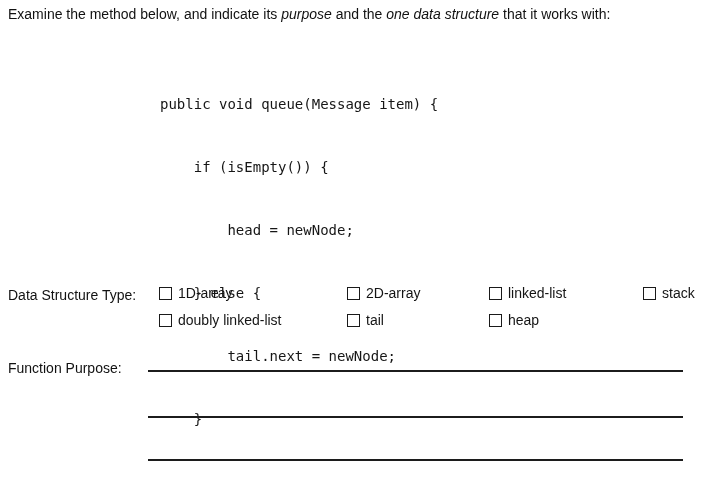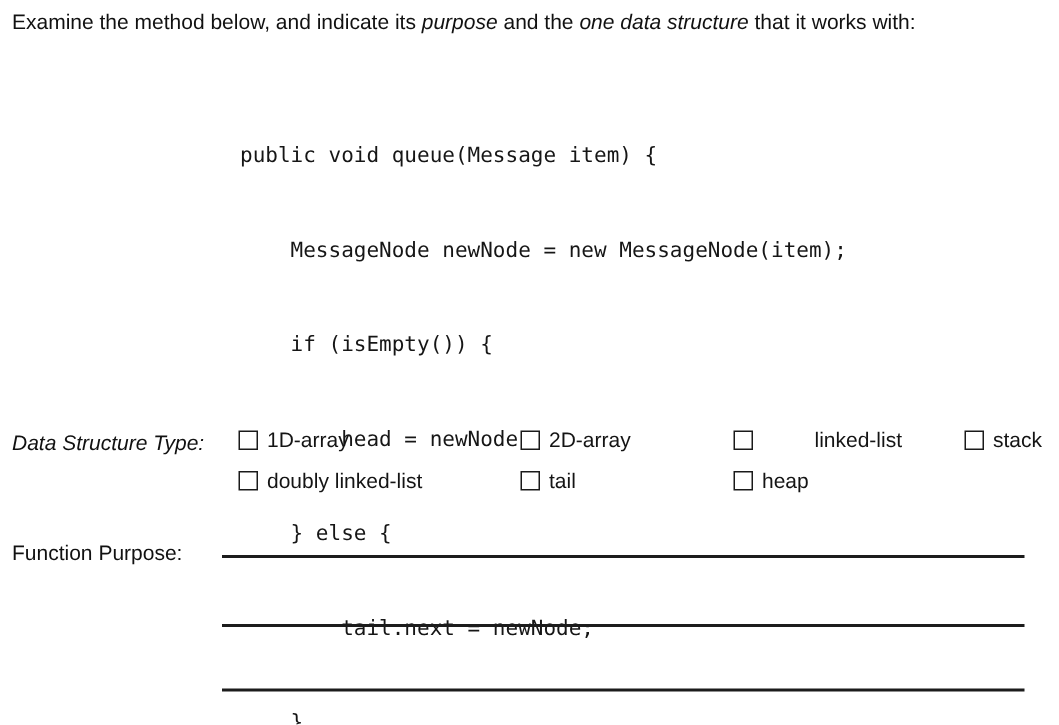--- a/index.html
+++ b/index.html
@@ -70,42 +70,41 @@
 <body>
 
 <div class="page">
 
   <div class="prompt">
     <span>Examine the method below, and indicate its </span><span class="it">purpose</span><span> and the </span><span class="it">one data structure</span><span> that it works with:</span>
   </div>
 
   <div class="code">
     <div>public void queue(Message item) {</div>
-    <div>    MessageNode newNode = new MessageNode(item);</div>
     <div>    if (isEmpty()) {</div>
     <div>        head = newNode;</div>
     <div>    } else {</div>
     <div>        tail.next = newNode;</div>
     <div>    }</div>
     
     
     
   </div>
 
-  <div class="field-label" style="top: 287px; font-style: italic;">Data Structure Type:</div>
+  <div class="field-label" style="top: 287px;">Data Structure Type:</div>
 
   <label class="opt" style="left: 159px; top: 284px;">
     <span class="cb"></span>
     <span>1D-array</span>
   </label>
   <label class="opt" style="left: 347px; top: 284px;">
     <span class="cb"></span>
     <span>2D-array</span>
   </label>
-  <label class="opt" style="left: 489px; top: 284px; gap: 35px;">
+  <label class="opt" style="left: 489px; top: 284px;">
     <span class="cb"></span>
     <span>linked-list</span>
   </label>
   <label class="opt" style="left: 619px; top: 284px; padding-left: 24px;">
     <span class="cb"></span>
     <span>stack</span>
   </label>
 
   <label class="opt" style="left: 159px; top: 311px;">
     <span class="cb"></span>

